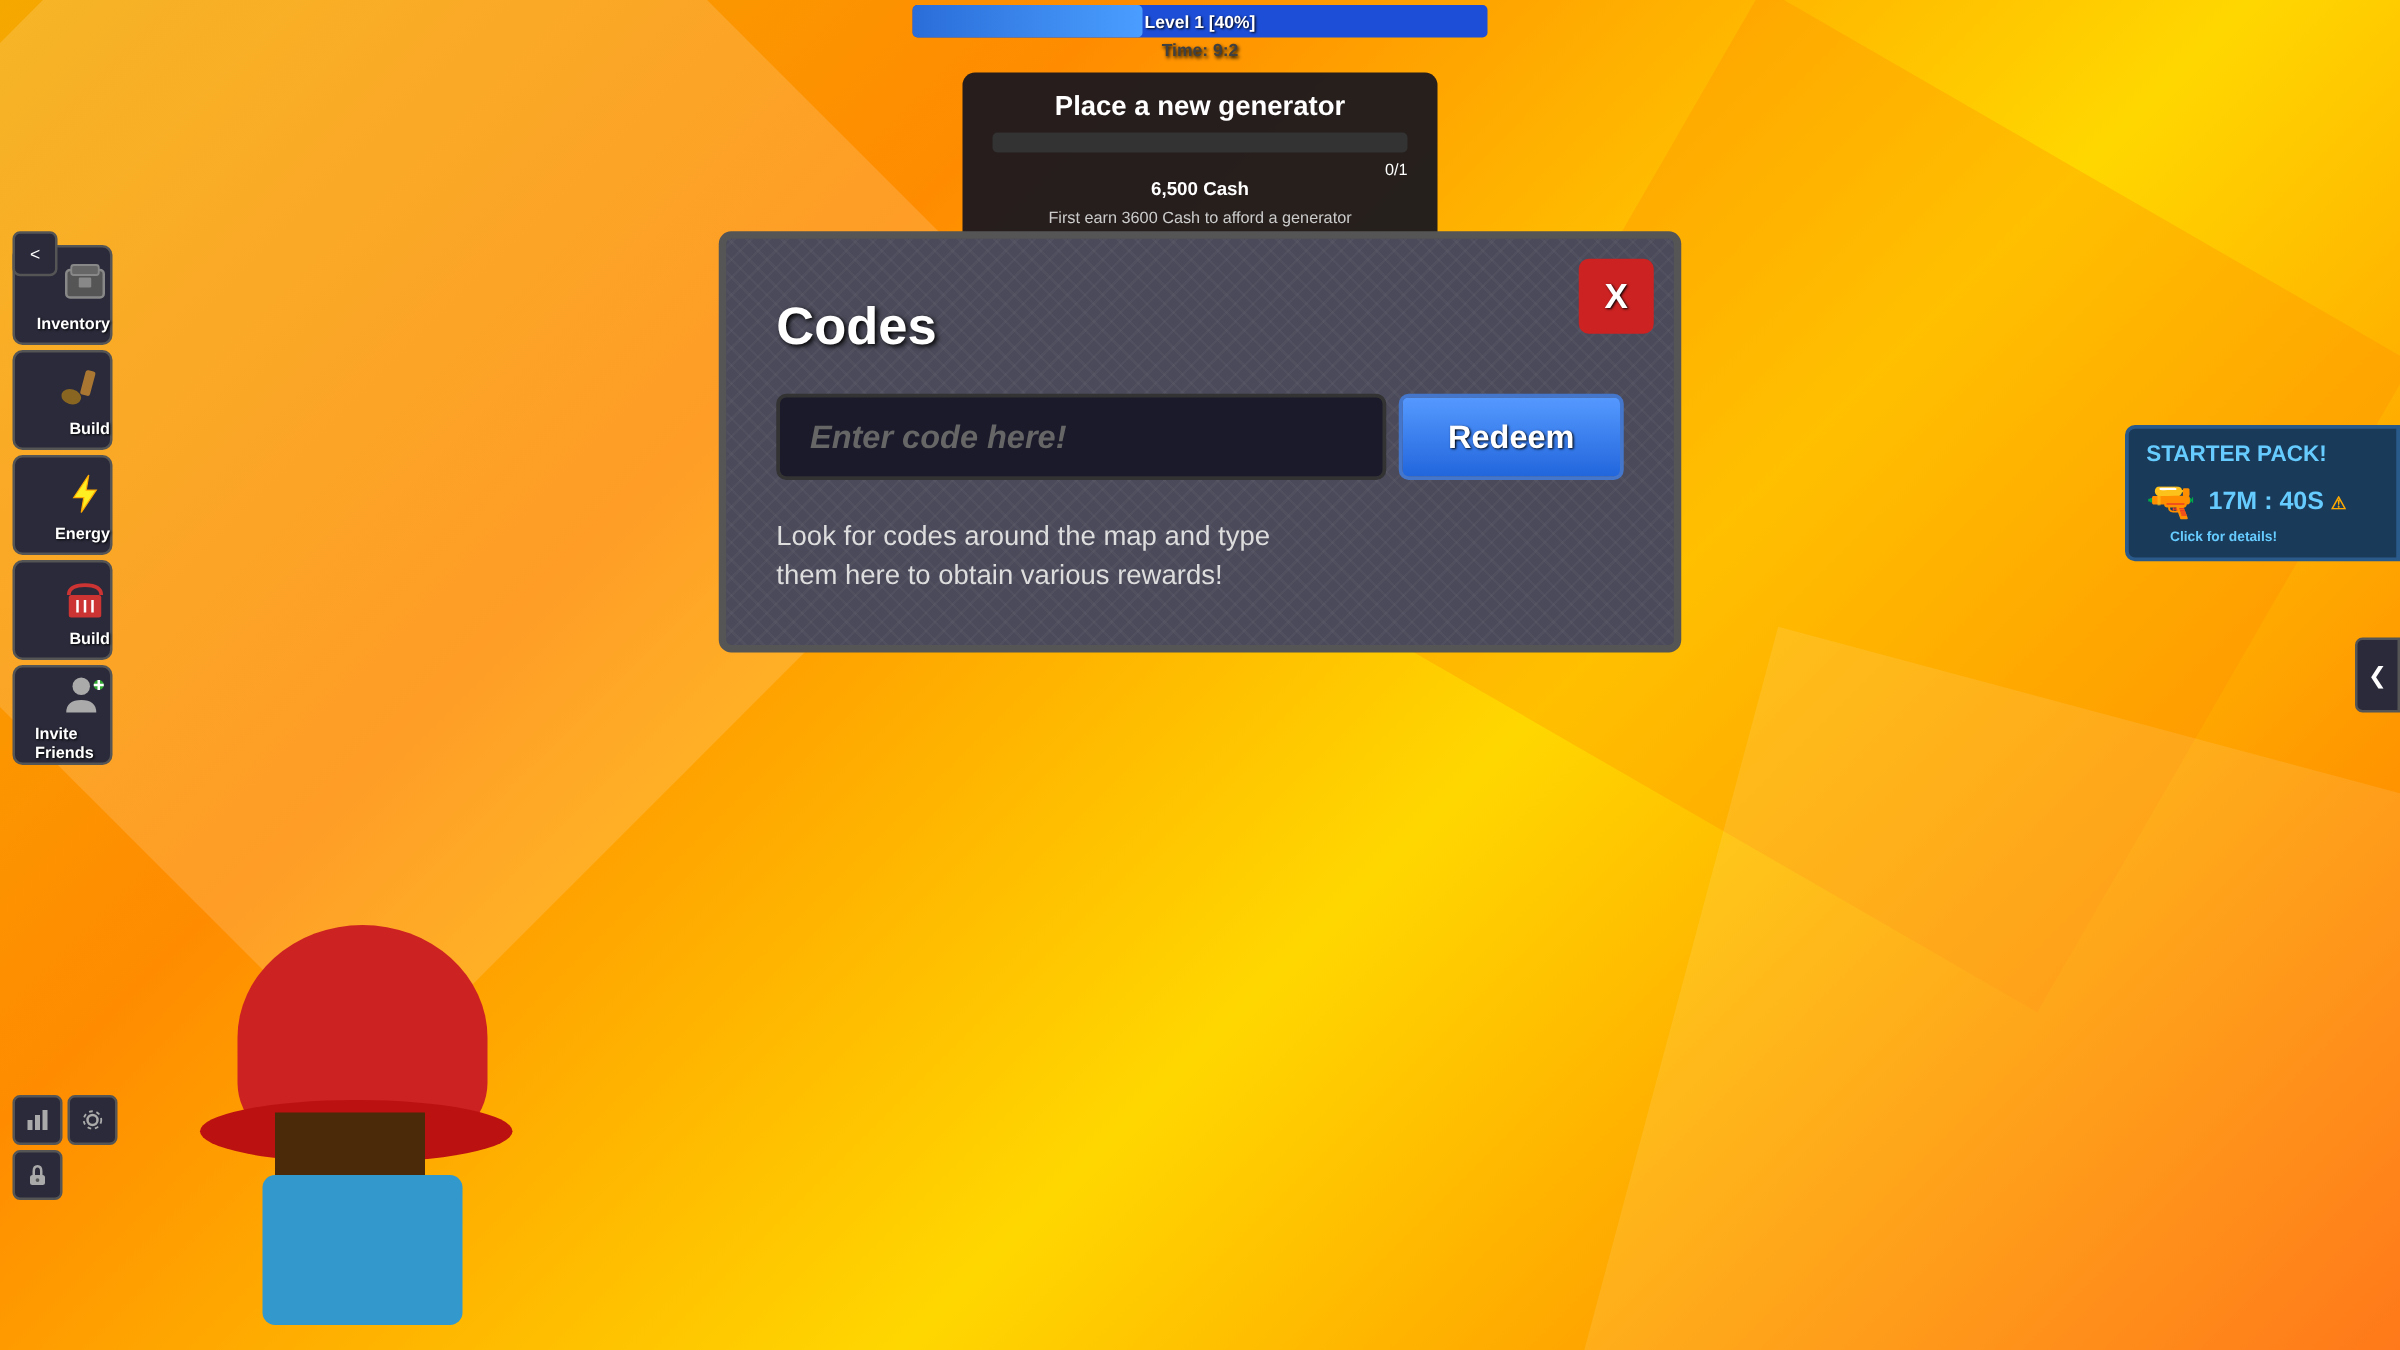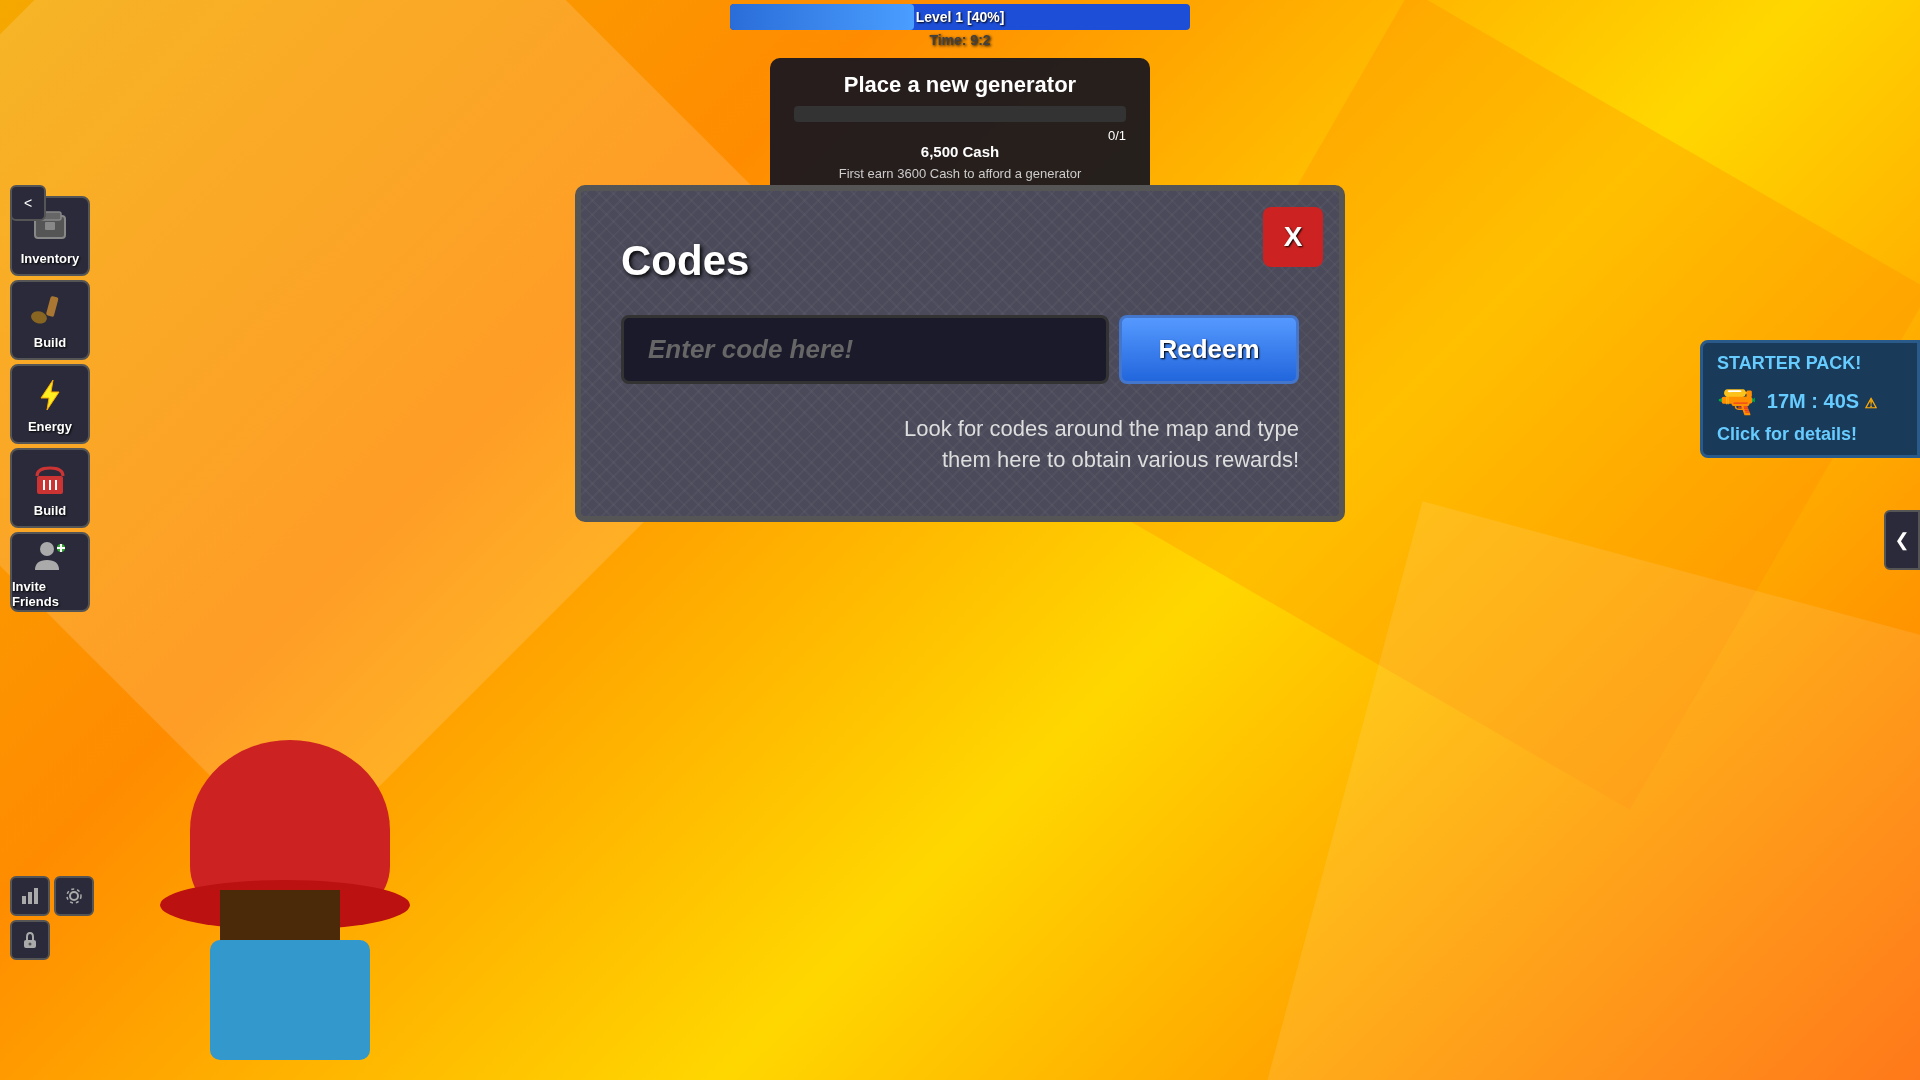--- a/index.html
+++ b/index.html
@@ -181,28 +181,29 @@
     }
 
     .sidebar-item {
       background: #2a2a3a;
       border: 2px solid #555;
       border-radius: 8px;
       width: 80px;
       height: 80px;
       display: flex;
       flex-direction: column;
-      align-items: center;
+      align-items: flex-end;
       justify-content: center;
       cursor: pointer;
       gap: 4px;
       color: white;
       font-size: 13px;
       font-weight: bold;
       text-shadow: 1px 1px 2px #000;
+      padding-left: 16px;
     }
 
     .sidebar-icon-img {
       width: 40px;
       height: 40px;
       display: flex;
       align-items: center;
       justify-content: center;
       font-size: 30px;
     }
@@ -328,21 +329,21 @@
       font-weight: 900;
       cursor: pointer;
       min-width: 180px;
       font-family: 'Arial Black', Arial, sans-serif;
       text-shadow: 1px 1px 2px #000;
     }
 
     .codes-description {
       color: #ddd;
       font-size: 22px;
-      text-align: right;
+      text-align: left;
       line-height: 1.4;
       margin-top: 10px;
     }
 
     
     .starter-pack {
       position: absolute;
       right: 0;
       top: 340px;
       background: #1a3a5a;
@@ -377,23 +378,24 @@
       font-weight: 900;
     }
 
     .starter-pack-warning {
       color: #ffaa00;
       font-size: 14px;
     }
 
     .starter-pack-click {
       color: #66ccff;
-      font-size: 18px;
+      font-size: 11px;
       font-weight: bold;
       margin-top: 4px;
+      margin-left: 19px;
     }
 
     
     .right-arrow {
       position: absolute;
       right: 0;
       top: 50%;
       transform: translateY(-50%);
       background: #2a2a3a;
       border: 2px solid #555;

